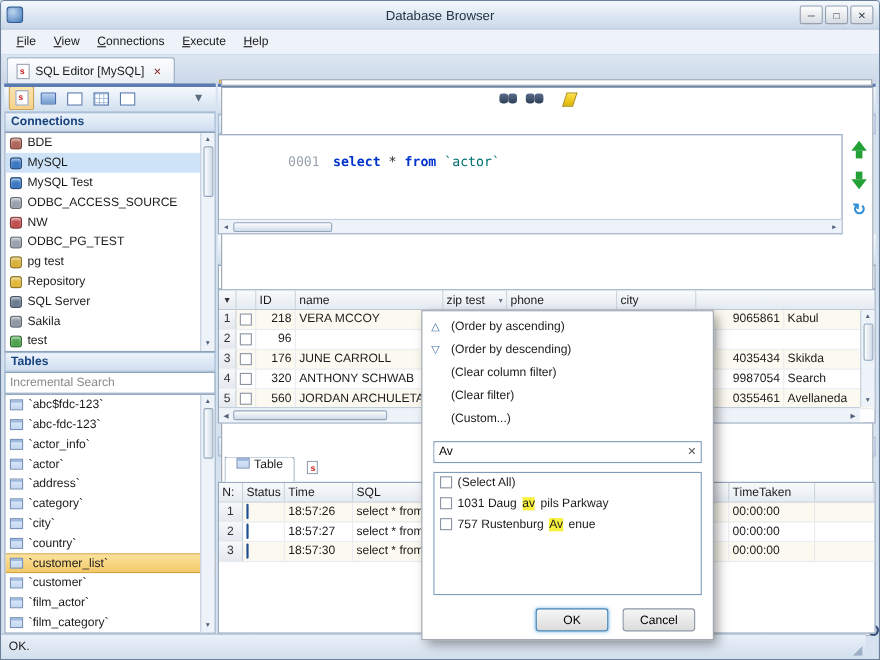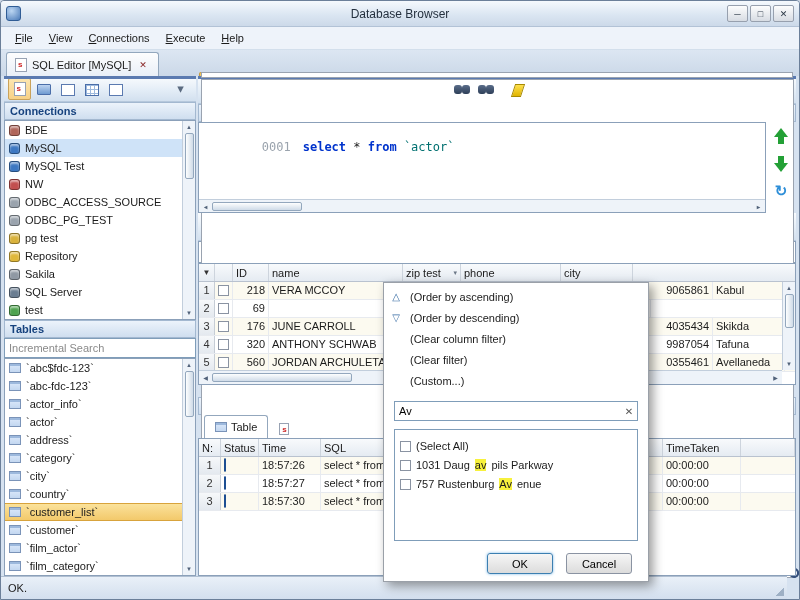--- a/index.html
+++ b/index.html
@@ -168,39 +168,39 @@
   .c-chk{display:flex;align-items:center;justify-content:center}
   .cb{width:11px;height:11px;border:1px solid #8a93a2;background:#fff;flex:none}
   .c-id,.c-phone{text-align:right}
   #gridVsb{top:18px;bottom:14px}
   #gridHsb{position:absolute;left:0;right:13px;bottom:0;height:14px;border-top:1px solid #c2cedc;
     background:#eef3f9;display:flex;align-items:center}
   .gap{height:12px;flex:none}
 
   
   #logtabs{height:23px;flex:none;display:flex;align-items:flex-end;padding-left:6px}
-  .ltab{height:20px;display:flex;align-items:center;gap:4px;padding:0 10px;margin-right:0;
+  .ltab{height:20px;display:flex;gap:4px;padding:0 10px;margin-right:0;
     border:1px solid #93a7bd;border-bottom:none;border-radius:3px 3px 0 0;
     background:linear-gradient(#e7eef7,#cfdcec);cursor:pointer}
   .ltab.active{background:#fff;height:23px;position:relative;z-index:2}
   #loggrid{flex:1;position:relative;background:#fff;border:1px solid #8ba0b9;overflow:hidden}
   .lw-n{width:22px}.lw-st{width:38px}.lw-time{width:62px}.lw-sql{width:206px}.lw-x{width:136px}.lw-taken{width:78px}
   .st-ic{width:12px;height:12px;border-radius:3px;margin:2px auto 0;
     background:radial-gradient(circle at 35% 30%,#9ec7f0,#2b6cc4);border:1px solid #1d4e92}
 
   
   #filterMenu{position:absolute;left:382px;top:281px;width:266px;height:300px;z-index:100;
     background:#fff;border:1px solid #9aa0a8;box-shadow:4px 4px 10px rgba(0,0,0,.4);padding-top:3px}
   .fitem{height:21px;display:flex;align-items:center;gap:6px;padding:0 6px 0 4px;cursor:pointer}
   .fi-ic{width:16px;text-align:center;color:#3a6ea5;font-size:10px;flex:none}
   .fsearch{margin:10px 10px 0;height:20px;border:1px solid #7f9db9;display:flex;align-items:center;background:#fff}
   .fsearch input{flex:1;border:none;outline:none;font:11px "Liberation Sans",sans-serif;padding:0 4px;min-width:0}
   .fsx{width:16px;text-align:center;color:#555;font-size:10px;cursor:pointer;flex:none}
   .flist{margin:8px 10px 0;height:112px;border:1px solid #7f9db9;background:#fff;overflow:hidden;padding-top:3px}
-  .fcheck{height:19px;display:flex;align-items:flex-end;gap:5px;padding:0 5px;cursor:pointer}
+  .fcheck{height:19px;display:flex;align-items:flex-start;gap:5px;padding:0 5px;cursor:pointer}
   .hl{background:#f7f13d}
   .fbtns{display:flex;justify-content:flex-end;gap:13px;margin:12px 16px 0}
   .btn{width:66px;height:21px;font:11px "Liberation Sans",sans-serif;border:1px solid #8a93a2;
     border-radius:3px;background:linear-gradient(#f6f6f6,#dcdcdc);cursor:pointer}
   .btn.ok{border-color:#3c7fb1;box-shadow:0 0 3px #7ab8e8}
 
   
   #statusbar{position:absolute;left:0;right:12px;bottom:0;height:23px;
     background:linear-gradient(#e9f0f8,#d3dfee);border-top:1px solid #b0bfd2;
     display:flex;align-items:center;padding-left:7px}
@@ -280,46 +280,46 @@
         </div>
         <div class="litem selblue">
           <span class="db-ic" style="background: rgb(61, 120, 194);"></span>
           <span class="lbl">MySQL</span>
         </div>
         <div class="litem">
           <span class="db-ic" style="background: rgb(61, 120, 194);"></span>
           <span class="lbl">MySQL Test</span>
         </div>
         <div class="litem">
+          <span class="db-ic" style="background: rgb(154, 163, 173);"></span>
+          <span class="lbl">ODBC_ACCESS_SOURCE</span>
+        </div>
+        <div class="litem">
           <span class="db-ic" style="background: rgb(194, 79, 79);"></span>
           <span class="lbl">NW</span>
         </div>
         <div class="litem">
           <span class="db-ic" style="background: rgb(154, 163, 173);"></span>
-          <span class="lbl">ODBC_ACCESS_SOURCE</span>
-        </div>
-        <div class="litem">
-          <span class="db-ic" style="background: rgb(154, 163, 173);"></span>
           <span class="lbl">ODBC_PG_TEST</span>
         </div>
         <div class="litem">
           <span class="db-ic" style="background: rgb(217, 178, 60);"></span>
           <span class="lbl">pg test</span>
         </div>
         <div class="litem">
           <span class="db-ic" style="background: rgb(224, 184, 58);"></span>
           <span class="lbl">Repository</span>
         </div>
         <div class="litem">
+          <span class="db-ic" style="background: rgb(106, 125, 145);"></span>
+          <span class="lbl">SQL Server</span>
+        </div>
+        <div class="litem">
           <span class="db-ic" style="background: rgb(143, 152, 163);"></span>
           <span class="lbl">Sakila</span>
-        </div>
-        <div class="litem">
-          <span class="db-ic" style="background: rgb(106, 125, 145);"></span>
-          <span class="lbl">SQL Server</span>
         </div>
         <div class="litem">
           <span class="db-ic" style="background: rgb(79, 163, 79);"></span>
           <span class="lbl">test</span>
         </div>
       </div>
 
     <div class="phead">
       <span>Tables</span>
     </div>
@@ -566,21 +566,21 @@
             <span class="gc c-addr w-addr"></span>
             <span class="gc c-zip w-zip"></span>
             <span class="gc c-phone w-phone">9065861</span>
             <span class="gc c-city w-city">Kabul</span>
           </div>
           <div class="gr">
             <span class="gc c-num w-sel">2</span>
             <span class="gc c-chk w-chk">
               <span class="cb"></span>
             </span>
-            <span class="gc c-id w-id">69</span>
+            <span class="gc c-id w-id">96</span>
             <span class="gc c-addr w-addr"></span>
             <span class="gc c-zip w-zip"></span>
             <span class="gc c-phone w-phone">7400143</span>
             <span class="gc c-city w-city">Bchar</span>
           </div>
           <div class="gr">
             <span class="gc c-num w-sel">3</span>
             <span class="gc c-chk w-chk">
               <span class="cb"></span>
             </span>
@@ -594,21 +594,21 @@
           <div class="gr">
             <span class="gc c-num w-sel">4</span>
             <span class="gc c-chk w-chk">
               <span class="cb"></span>
             </span>
             <span class="gc c-id w-id">320</span>
             <span class="gc c-name w-name">ANTHONY SCHWAB</span>
             <span class="gc c-addr w-addr"></span>
             <span class="gc c-zip w-zip"></span>
             <span class="gc c-phone w-phone">9987054</span>
-            <span class="gc c-city w-city">Tafuna</span>
+            <span class="gc c-city w-city">Search</span>
           </div>
           <div class="gr">
             <span class="gc c-num w-sel">5</span>
             <span class="gc c-chk w-chk">
               <span class="cb"></span>
             </span>
             <span class="gc c-id w-id">560</span>
             <span class="gc c-name w-name">JORDAN ARCHULETA</span>
             <span class="gc c-addr w-addr"></span>
             <span class="gc c-zip w-zip"></span>

